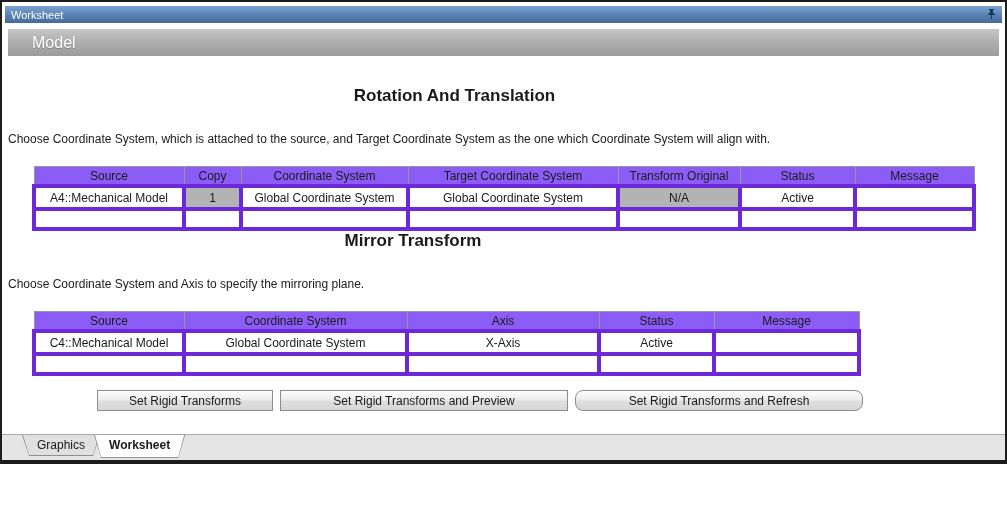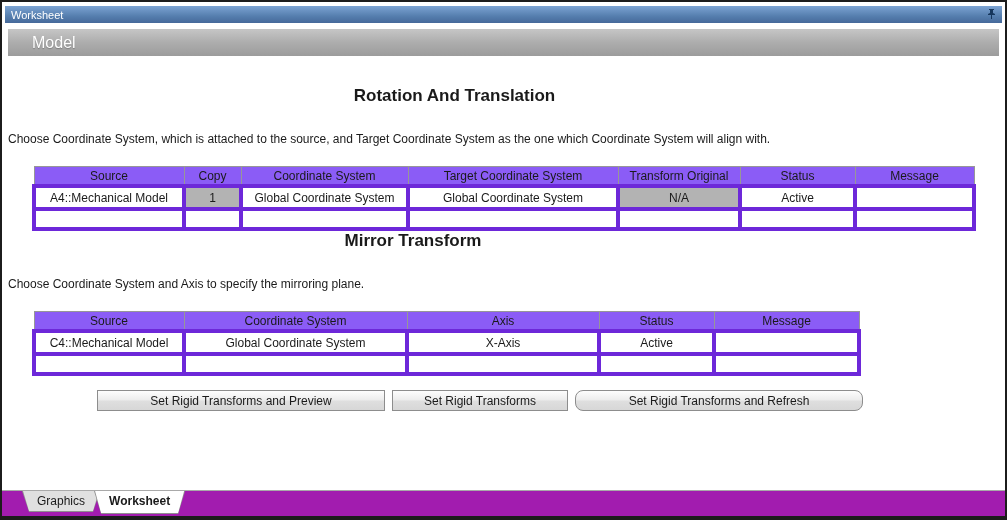--- a/index.html
+++ b/index.html
@@ -1,20 +1,20 @@
 <!DOCTYPE html>
 <html><head>
 <meta charset="utf-8">
 <style>
   html,body{margin:0;padding:0;background:#ffffff;}
   body{font-family:"Liberation Sans",sans-serif;color:#1a1a1a;}
 
   .window{
     position:relative;
-    width:1007px;height:520px;
+    width:1007px;height:464px;
     box-sizing:border-box;
     border:2px solid #1c1c1c;
     border-bottom-width:4px;
     background:#ffffff;
     overflow:hidden;
   }
 
   
   .titlebar{
     margin:4px 3px 0;
@@ -70,21 +70,21 @@
     font-family:"Liberation Sans",sans-serif;font-size:12px;color:#1a1a1a;
     padding:0;cursor:pointer;
   }
   .b1{width:176px;}
   .b2{width:288px;}
   .b3{width:288px;border-radius:8px;}
 
   
   .tabstrip{
     position:absolute;left:0;right:0;bottom:0;
-    height:25px;background:#a21caf;
+    height:25px;background:#e5e5e5;
     border-top:1px solid #a9a9a9;
     display:flex;align-items:flex-start;
     padding-left:20px;
   }
   .tab-b{
     clip-path:polygon(0 0,100% 0,calc(100% - 7px) 100%,7px 100%);
     background:#8f8f8f;
     padding:0 1px 1px;
     margin-right:-6px;
     height:21px;box-sizing:border-box;
@@ -203,22 +203,22 @@
         <td></td>
         <td></td>
         <td></td>
         <td></td>
         <td></td>
       </tr>
     </tbody>
   </table>
 
   <div class="btnrow">
+    <button class="btn b1">Set Rigid Transforms</button>
     <button class="btn b2">Set Rigid Transforms and Preview</button>
-    <button class="btn b1">Set Rigid Transforms</button>
     <button class="btn b3">Set Rigid Transforms and Refresh</button>
   </div>
 
   <div class="tabstrip">
     <div class="tab-b">
       <div class="tab">Graphics</div>
     </div>
     <div class="tab-b active">
       <div class="tab">Worksheet</div>
     </div>

